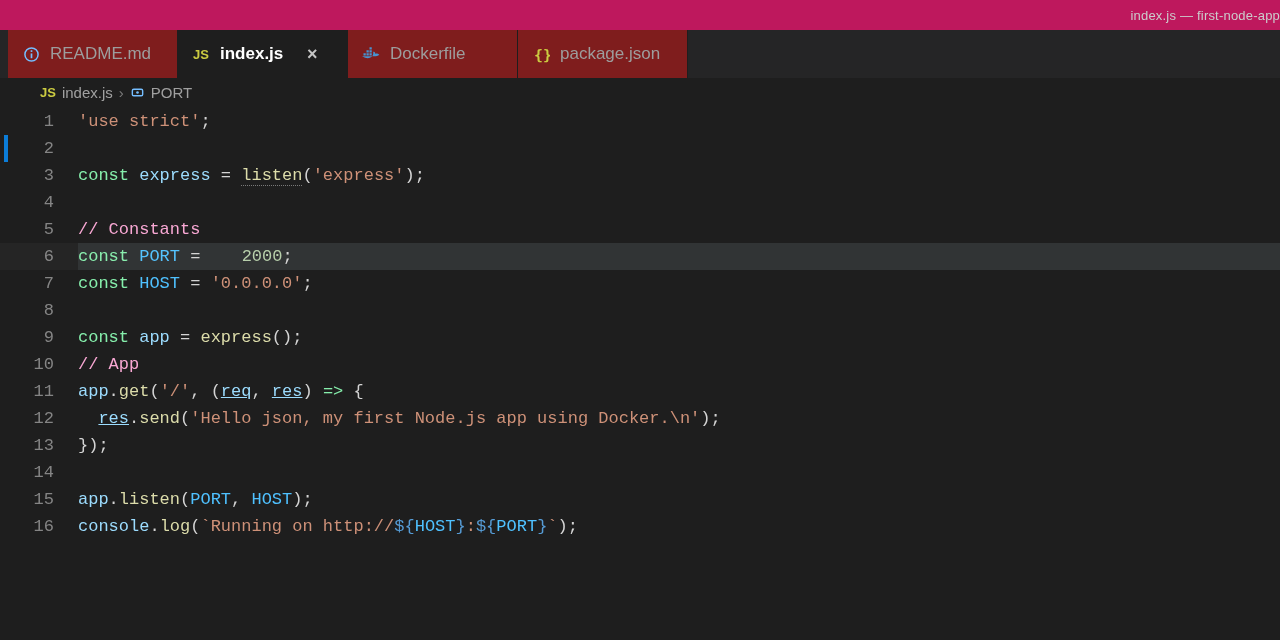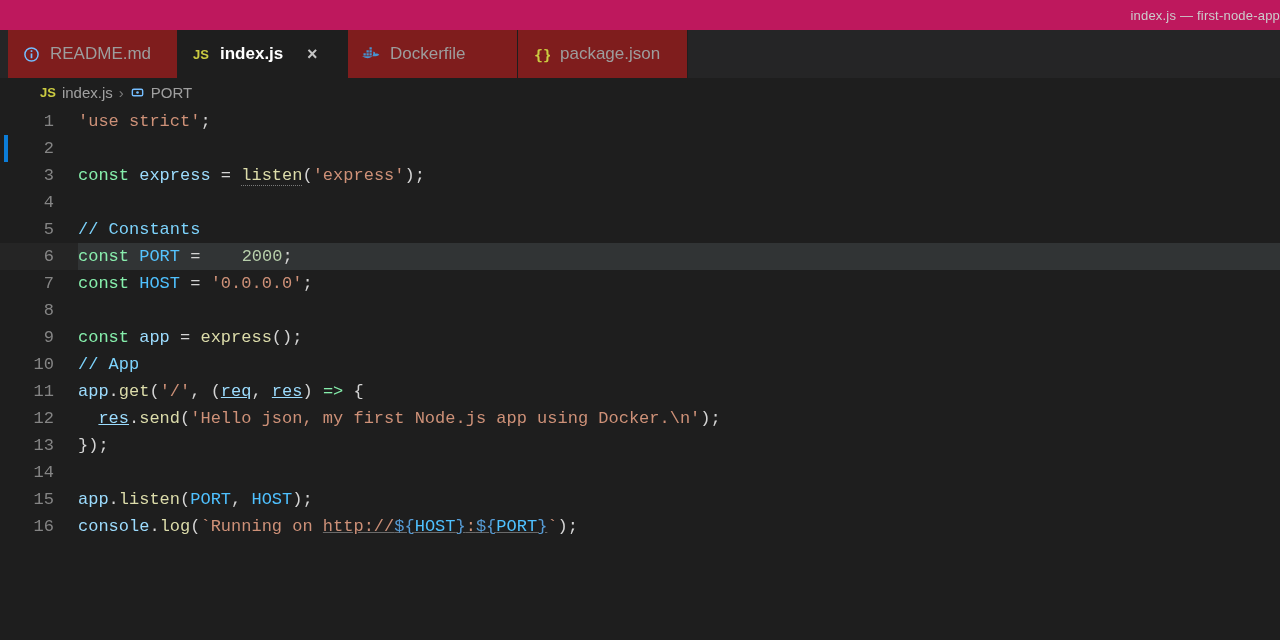--- a/index.html
+++ b/index.html
@@ -99,29 +99,29 @@
   .code .line.hl { background: #2a2d2e; }
   .code .line.hl::before{
     content:"";
     position:absolute; left:-78px; right:0; top:0; bottom:0;
     background: rgba(255,255,255,0.035);
     pointer-events:none;
   }
   
   .s  { color:#ce9178;margin-top:43px; }        
   .k  { color:#86efac; }        
-  .c  { color:#7dd3fc; }        
+  .c  { color:#f9a8d4; }        
   .v  { color:#9cdcfe; }        
   .p  { color:#9cdcfe;text-decoration:underline; }        
   .n  { color:#b5cea8;margin-left:31px; }        
   .f  { color:#dcdcaa; }        
   .o  { color:#d4d4d4; }        
   .cn { color:#4fc1ff; }        
   .tk { color:#569cd6; }        
-  .ul { text-decoration: underline; text-decoration-color:#6a6a6a; }
+  .ul { text-decoration-color:#6a6a6a; }
   .sq { border-bottom: 1px dotted #7a7a7a; }
 
   
   .ic-info { color:#75beff; }
   .ic-js   { color:#cbcb41; font-weight:700; font-size:13px; }
   .ic-docker { color:#4793d1; }
   .ic-json { color:#cbcb41; }
   svg { display:block; }
 </style>
 </head>

